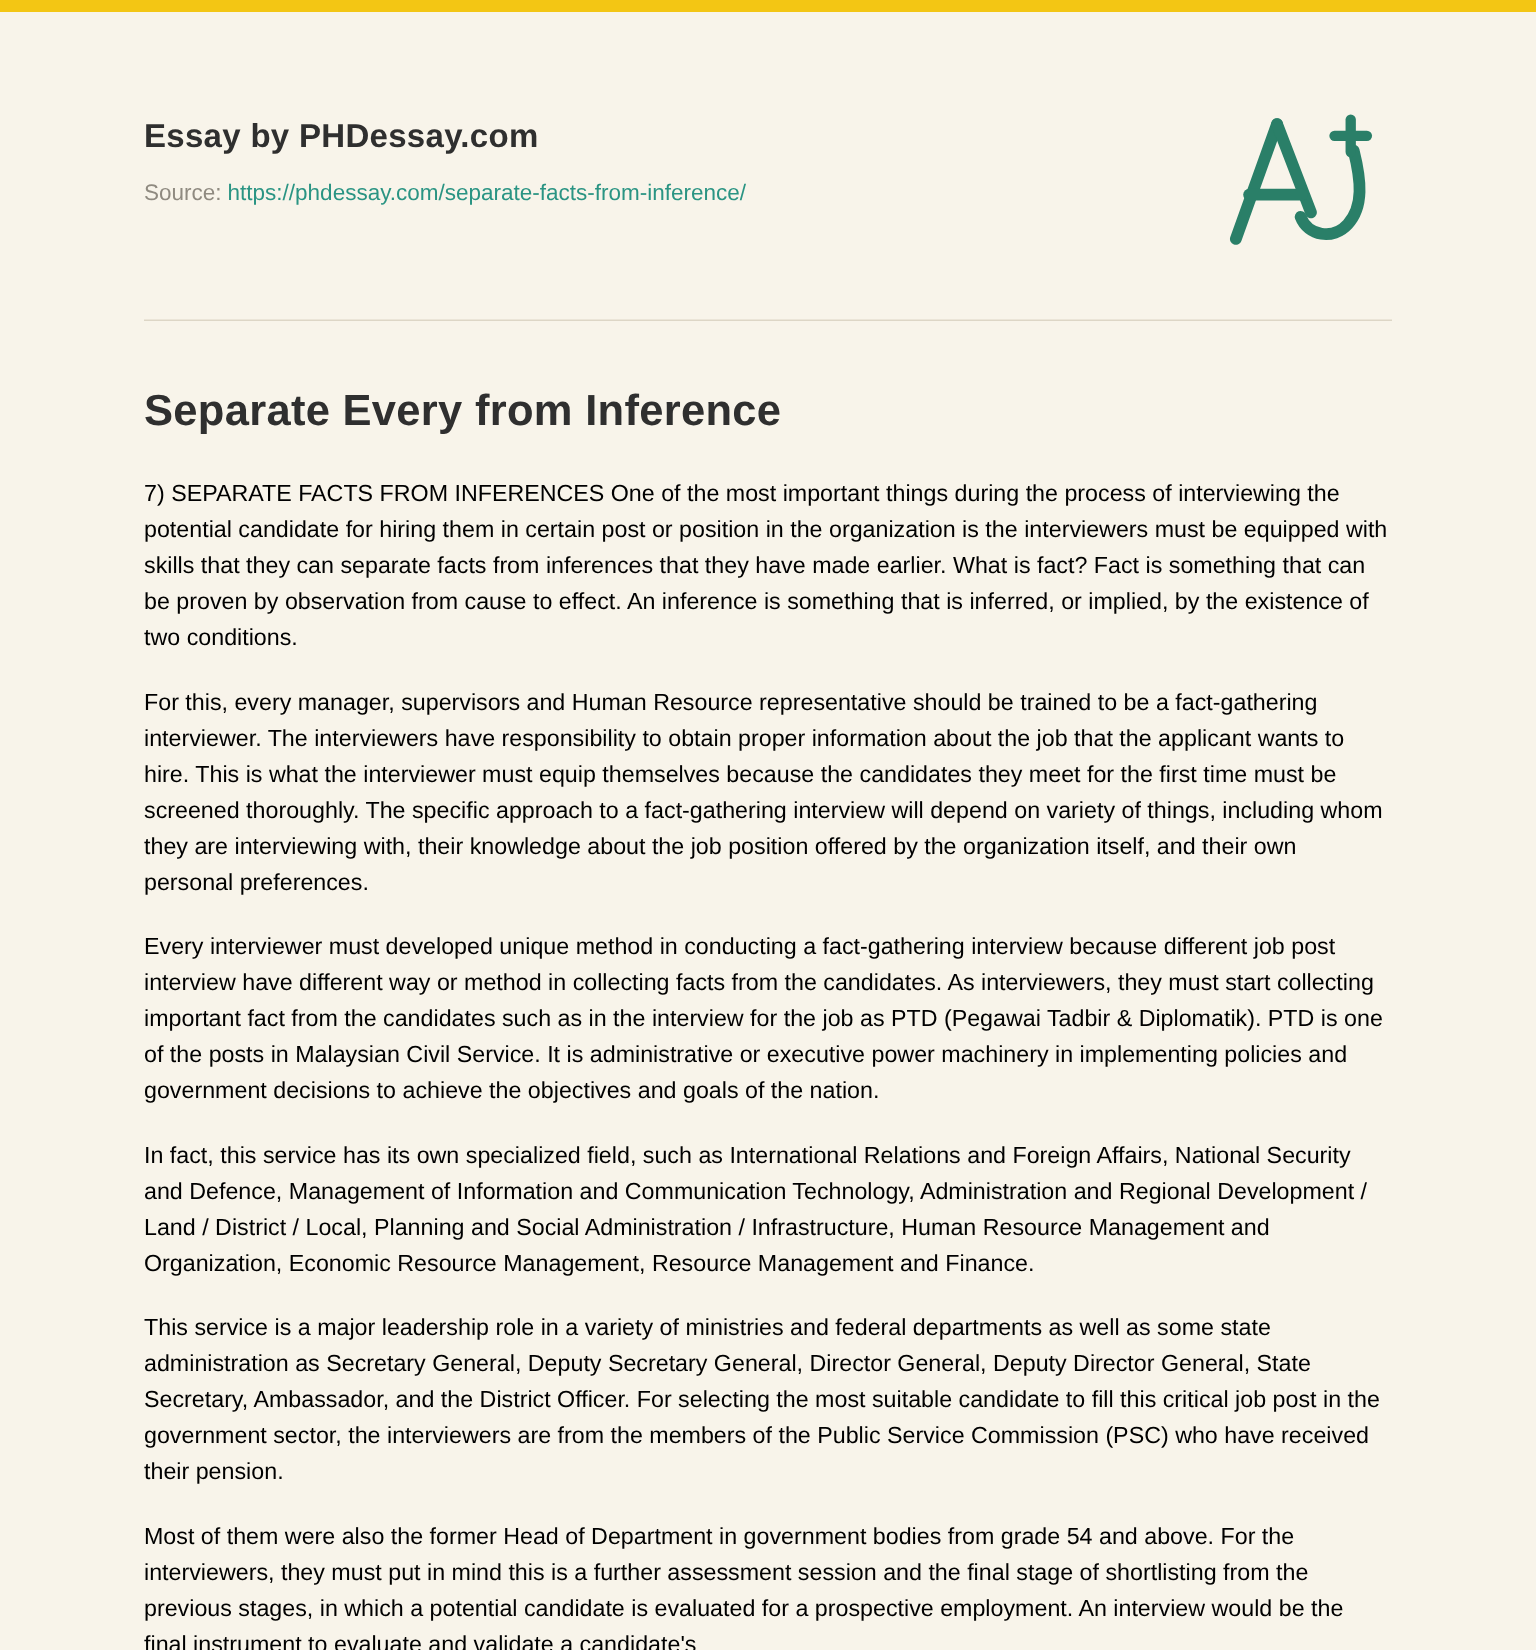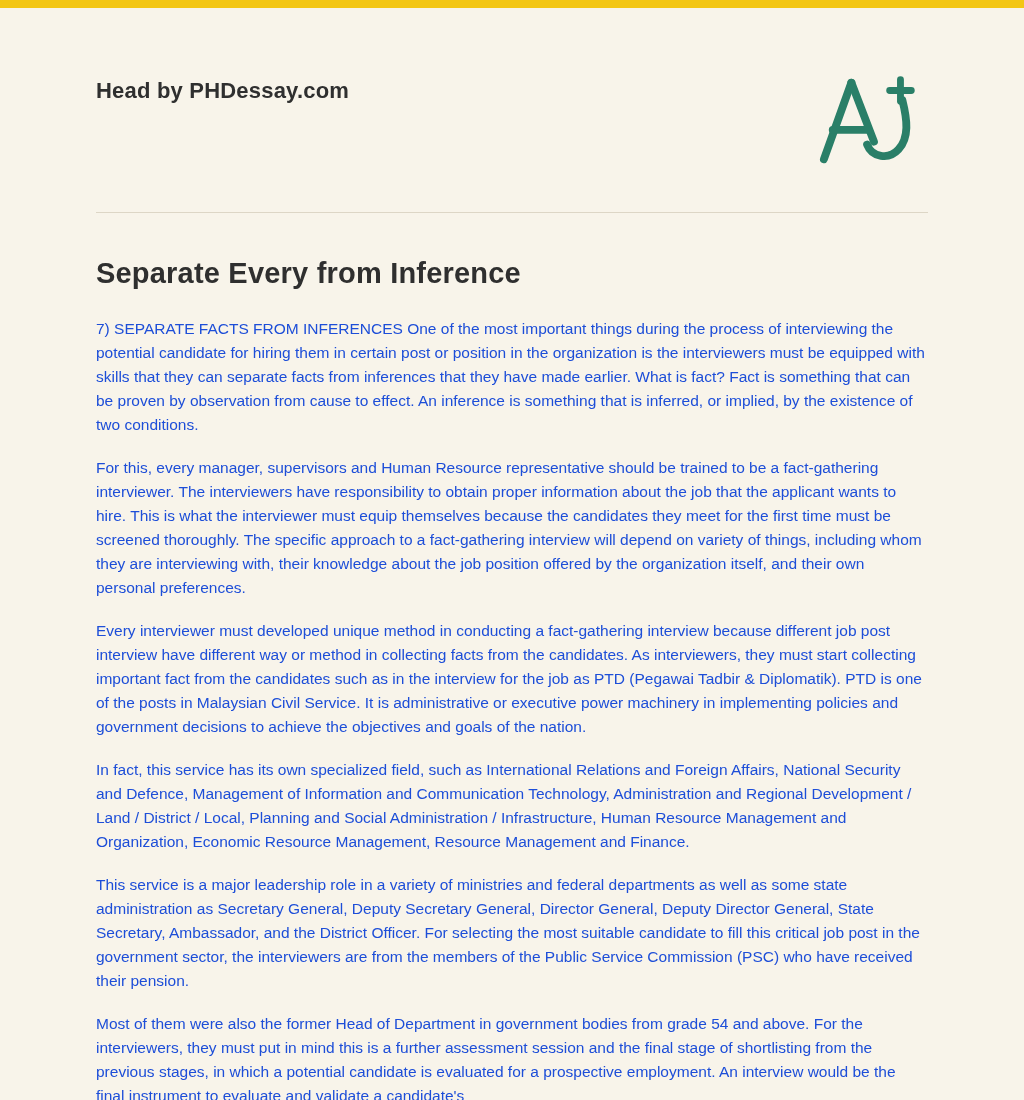--- a/index.html
+++ b/index.html
@@ -55,37 +55,40 @@
   .doc-title {
     font-size: 29px;
     font-weight: bold;
     color: #2f2f2f;
     margin: 44px 0 0 0;
     letter-spacing: 0.2px;
   }
   .paragraph {
     font-size: 15.5px;
     line-height: 24px;
-    color: #1d4ed8;
+    color: #000000;
     margin: 19px 0 0 0;
   }
   .paragraph:first-of-type {
     margin-top: 27px;
   }
 </style>
 </head>
 <body>
 
 <div class="accent-bar"></div>
 
 <div class="page">
 
   <div class="header-row">
     <div class="header-left">
-      <h1 class="brand-title">Head by PHDessay.com</h1>
+      <h1 class="brand-title">Essay by PHDessay.com</h1>
+      <div class="source-line">
+        <span>Source:</span><a href="#" class="source-link">https://phdessay.com/separate-facts-from-inference/</a>
+      </div>
     </div>
 
     <div class="logo-wrap">
       <svg width="108" height="92" viewBox="0 0 110 92" fill="none" aria-hidden="true">
         <g stroke="#2a7f68" fill="none" stroke-linecap="round">
           <path d="M6 86 L34 8" stroke-width="8"></path>
           <path d="M34 8 L57 68" stroke-width="8"></path>
           <path d="M15 56 L51 56" stroke-width="8"></path>
           <path d="M86 26 C91 46 93 64 82 76 C72 87 55 84 50 71" stroke-width="8"></path>
           <path d="M84 5 L84 27" stroke-width="7"></path>

